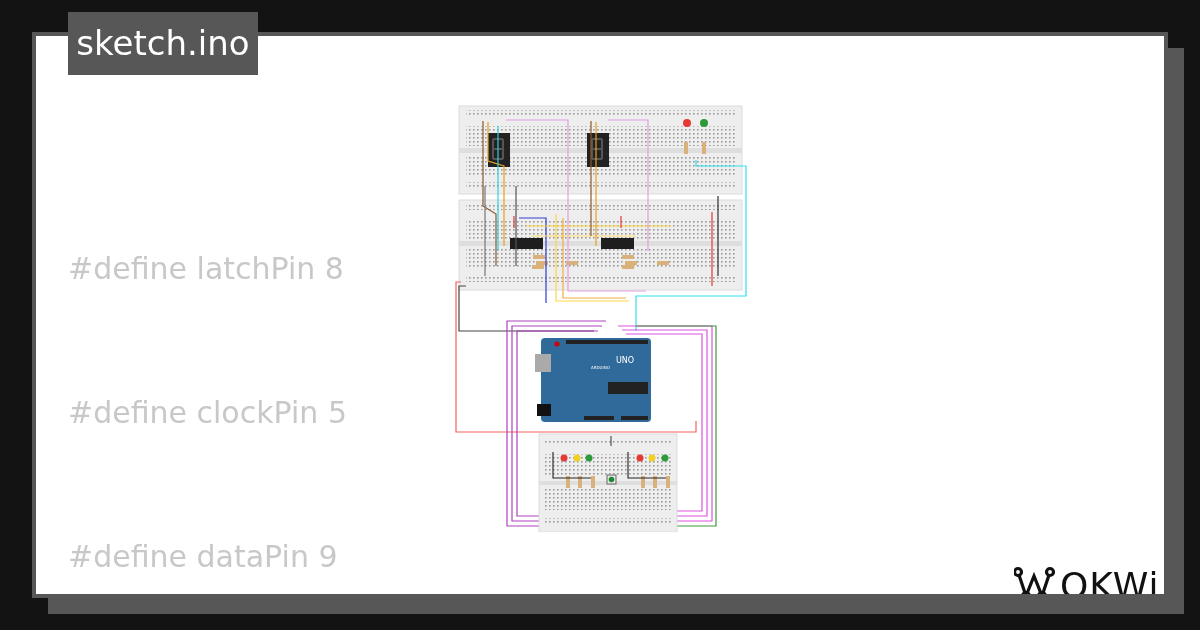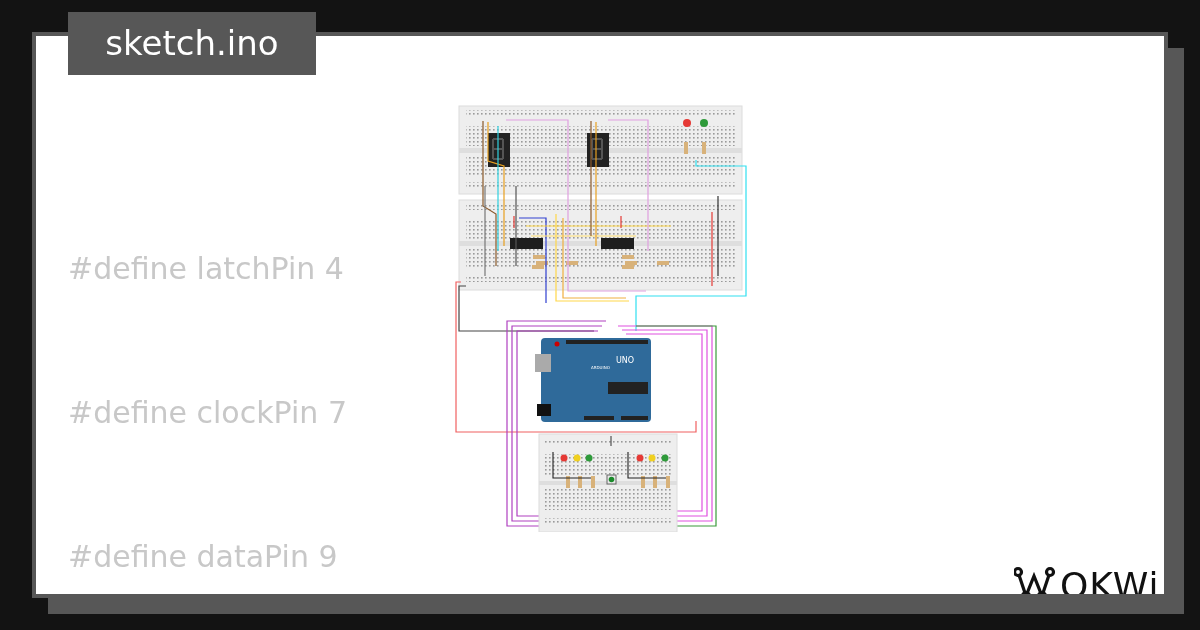--- a/index.html
+++ b/index.html
@@ -14,21 +14,21 @@
   }
   .frame {
     position: absolute; left: 32px; top: 32px; width: 1136px; height: 566px;
     background: #575757;
   }
   .paper {
     position: absolute; left: 36px; top: 36px; width: 1128px; height: 558px;
     background: #ffffff; overflow: hidden;
   }
   .title-tab {
-    position: absolute; left: 68px; top: 12px; width: 248px; height: 63px;
+    position: absolute; left: 68px; top: 12px; width: 190px; height: 63px;
     background: #575757; color: #ffffff;
     font-size: 34px; line-height: 63px; text-align: center;
     z-index: 5;
   }
   .code {
     position: absolute; left: 32px; top: 113px;
     color: #c8c8c8; font-size: 30px; line-height: 48px;
     white-space: pre; z-index: 2;
   }
   .code .line { height: 48px; }
@@ -41,22 +41,22 @@
   }
 </style>
 </head>
 <body>
 
 <div class="shadow"></div>
 <div class="frame"></div>
 <div class="paper">
 
   <div class="code">
-    <div class="line">#define latchPin 4</div>
-    <div class="line">#define clockPin 7</div>
+    <div class="line">#define latchPin 8</div>
+    <div class="line">#define clockPin 5</div>
     <div class="line">#define dataPin 9</div>
     
     
     
     
     
     
     
   </div>
 

